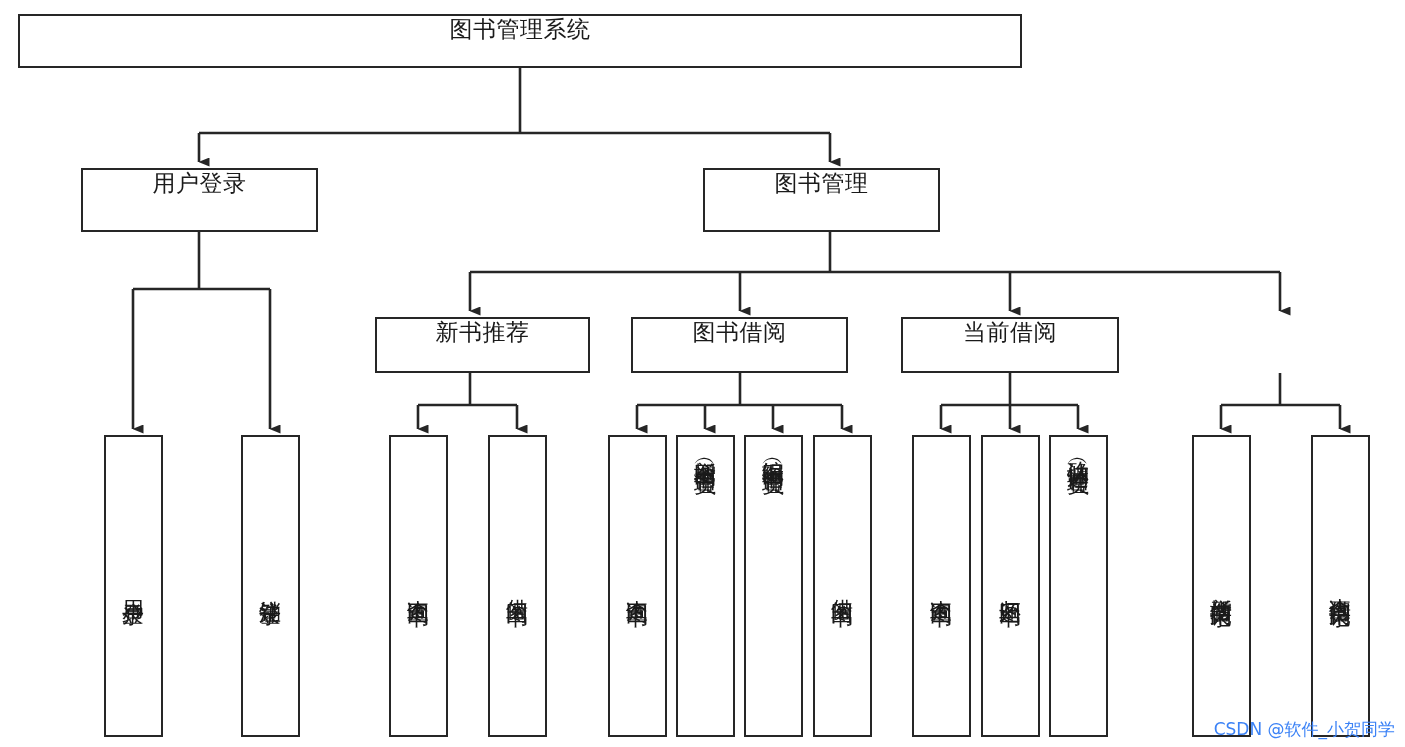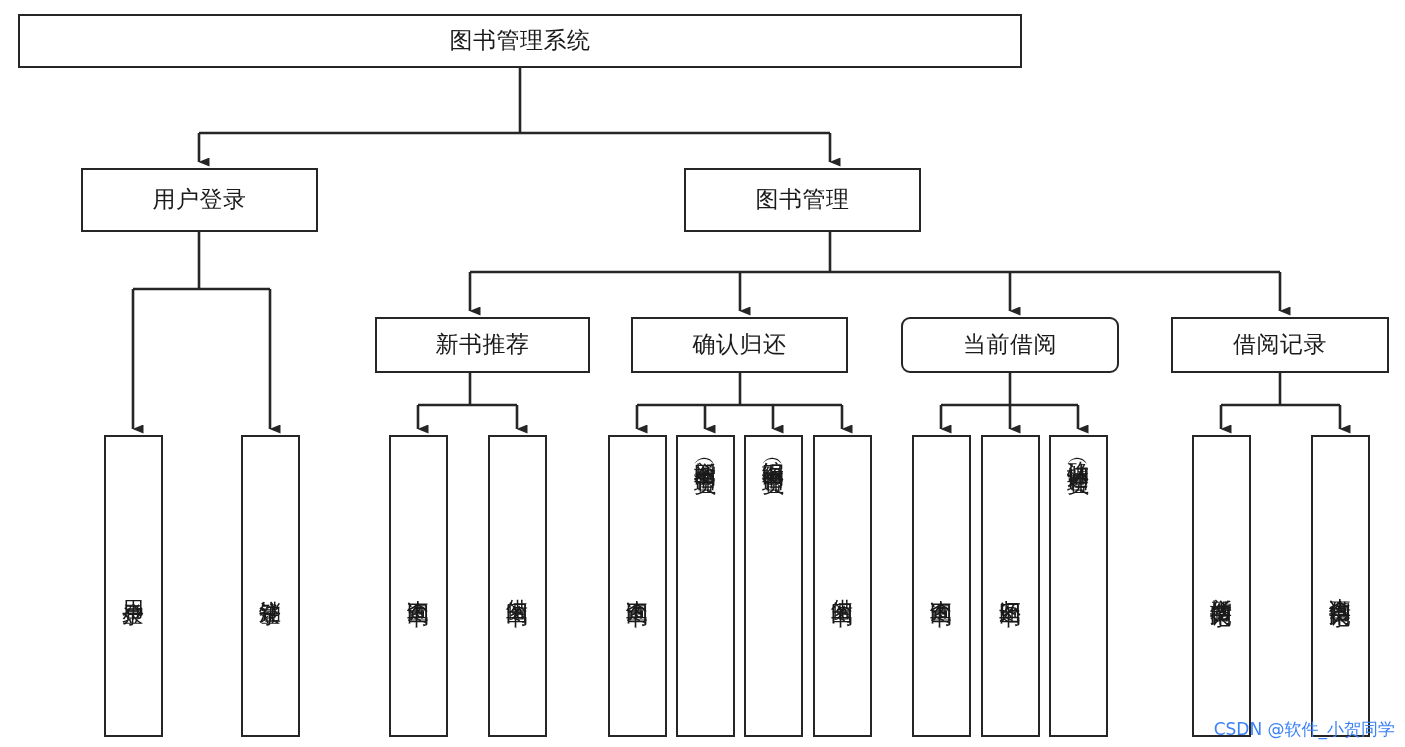--- a/index.html
+++ b/index.html
@@ -25,21 +25,20 @@
     width: 1405px;
     height: 747px;
   }
   .node {
     position: absolute;
     box-sizing: border-box;
     border: 2.5px solid #262626;
     background: #ffffff;
     color: #1a1a1a;
     display: flex;
-    align-items: center;
     justify-content: center;
     z-index: 2;
   }
   .node-label {
     display: block;
     line-height: 1.18;
     letter-spacing: 0.5px;
     white-space: nowrap;
   }
   .node.horizontal .node-label {
@@ -130,35 +129,32 @@
     </g>
   </svg>
 
   <div class="node root horizontal" style="left:18px; top:14px; width:1004px; height:54px;">
     <span class="node-label">图书管理系统</span>
   </div>
 
   <div class="node horizontal" style="left:81px; top:168px; width:237px; height:64px;">
     <span class="node-label">用户登录</span>
   </div>
-  <div class="node horizontal" style="left:684px; top:168px; width:237px; height:64px;">
+  <div class="node horizontal" style="left:703px; top:168px; width:237px; height:64px;">
     <span class="node-label">图书管理</span>
   </div>
 
   <div class="node horizontal" style="left:363px; top:317px; width:215px; height:56px;margin-left:12px;">
     <span class="node-label">新书推荐</span>
   </div>
   <div class="node horizontal" style="left:631px; top:317px; width:217px; height:56px;">
-    <span class="node-label">确认归还</span>
-  </div>
-  <div class="node horizontal" style="left:901px; top:317px; width:218px; height:56px;border-radius:9px;">
+    <span class="node-label">图书借阅</span>
+  </div>
+  <div class="node horizontal" style="left:901px; top:317px; width:218px; height:56px;">
     <span class="node-label">当前借阅</span>
-  </div>
-  <div class="node horizontal" style="left:1171px; top:317px; width:218px; height:56px;">
-    <span class="node-label">借阅记录</span>
   </div>
 
   <div class="node vertical short-label" style="left:104px; top:435px; width:59px; height:302px;">
     <span class="node-label">用户登录</span>
   </div>
   <div class="node vertical short-label" style="left:241px; top:435px; width:59px; height:302px;">
     <span class="node-label">注销登录</span>
   </div>
 
   <div class="node vertical short-label" style="left:389px; top:435px; width:59px; height:302px;">

